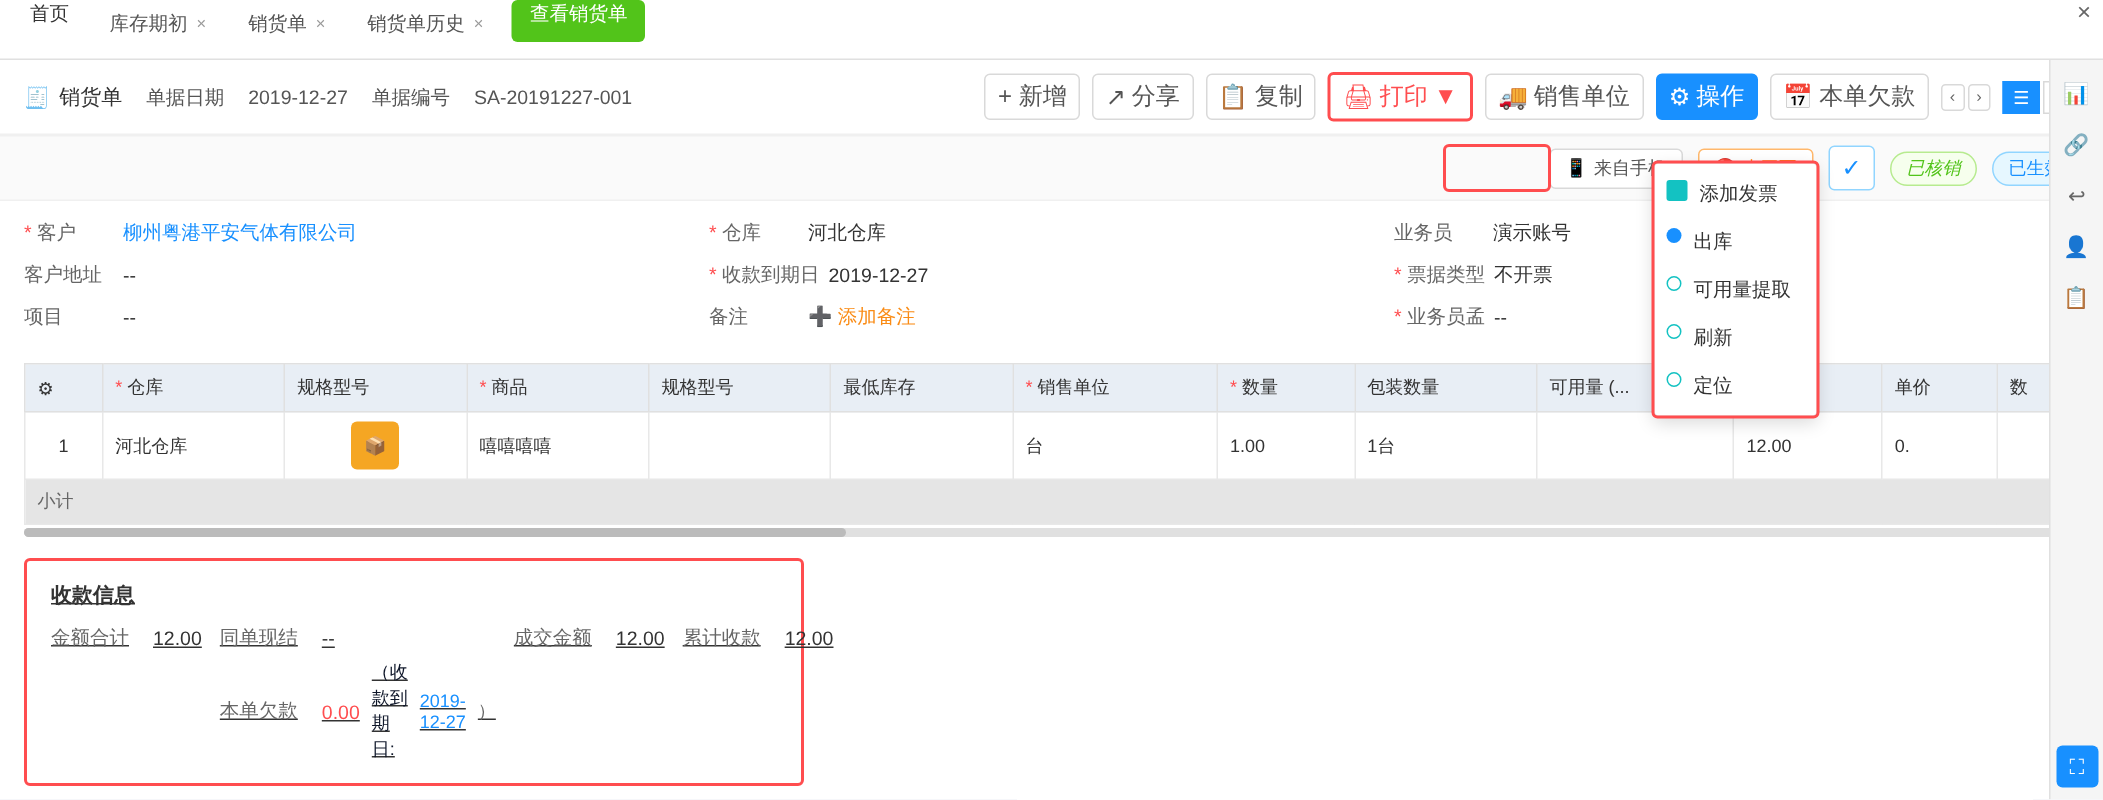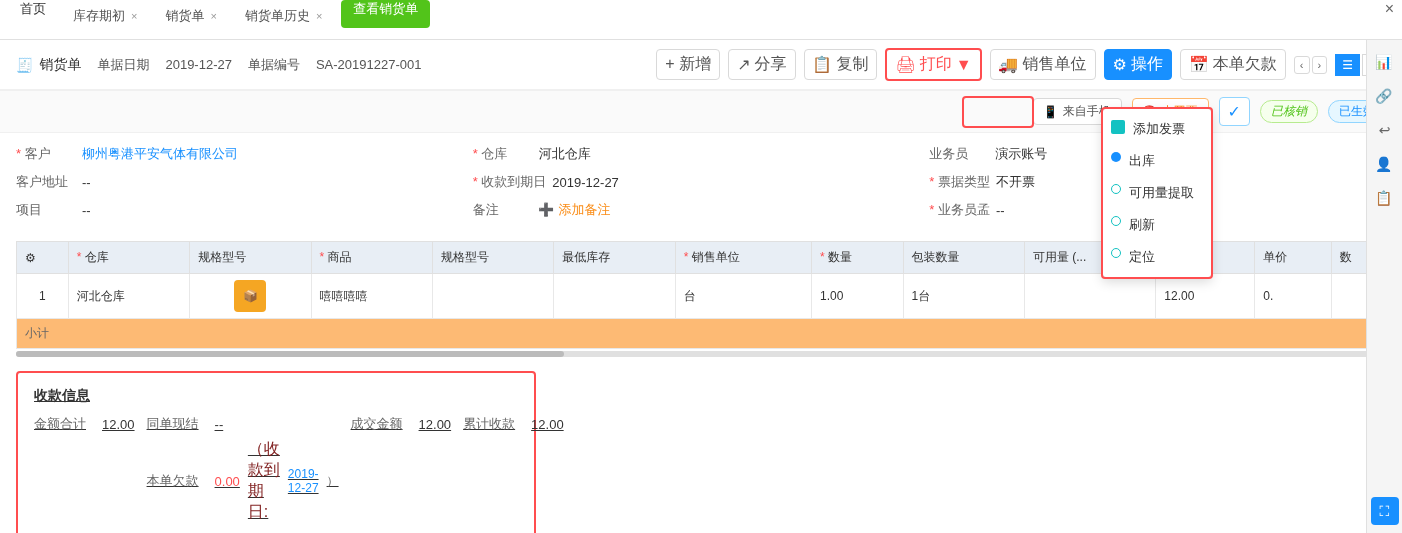--- a/index.html
+++ b/index.html
@@ -75,21 +75,21 @@
     .data-table thead tr { background: #e8eef5; }
     .data-table th {
       padding: 7px 8px; text-align: left; border: 1px solid #e0e0e0;
       font-weight: normal; color: #333; white-space: nowrap;
     }
     .data-table th.required::before { content: '* '; color: #ff4d4f; }
     .data-table td {
       padding: 6px 8px; border: 1px solid #e8e8e8; color: #333;
     }
     .data-table tbody tr:nth-child(1) { background: #fff; }
-    .data-table tbody tr.subtotal { background: #fdba74; }
+    .data-table tbody tr.subtotal { background: #e5e5e5; }
     .gear-cell { color: #666; text-align: center; }
 
     
     .bottom-info {
       margin: 12px 16px; border: 2px solid #ff4d4f; border-radius: 4px;
       padding: 14px 16px; max-width: 520px; text-decoration: underline;
     }
     .bottom-info-title { font-weight: bold; font-size: 14px; margin-bottom: 10px; }
     .info-grid { display: grid; grid-template-columns: 1fr 1fr 1fr 1fr; gap: 6px 12px; }
     .info-row { display: flex; align-items: center; gap: 8px; font-size: 13px; }
@@ -348,21 +348,21 @@
         </div>
         <div class="info-row" data-interactable="false">
           <span class="info-label" data-interactable="false">累计收款</span>
           <span class="info-value" data-interactable="false">12.00</span>
         </div>
 
         <div class="info-row" data-interactable="false"></div>
         <div class="info-row" data-interactable="false">
           <span class="info-label" data-interactable="false">本单欠款</span>
           <span class="info-value red" data-interactable="false">0.00</span>
-          <span class="info-value" data-interactable="false" style="color:#7f1d1d; font-size:16px;">（收款到期日:</span>
+          <span class="info-value" data-interactable="false" style="color:#0f172a; font-size:12px;">（收款到期日:</span>
           <span class="info-value date" data-interactable="false" style="font-size:12px;">2019-12-27</span>
           <span class="info-value" data-interactable="false" style="color:#666; font-size:12px;">）</span>
         </div>
       </div>
     </div>
 
     <div class="dropdown-menu" data-interactable="false">
 
       <div style="position:absolute; top:-2px; left:-2px; right:-2px; bottom:-2px; border:2px solid #ff4d4f; border-radius:4px; pointer-events:none;" data-interactable="false"></div>
 

